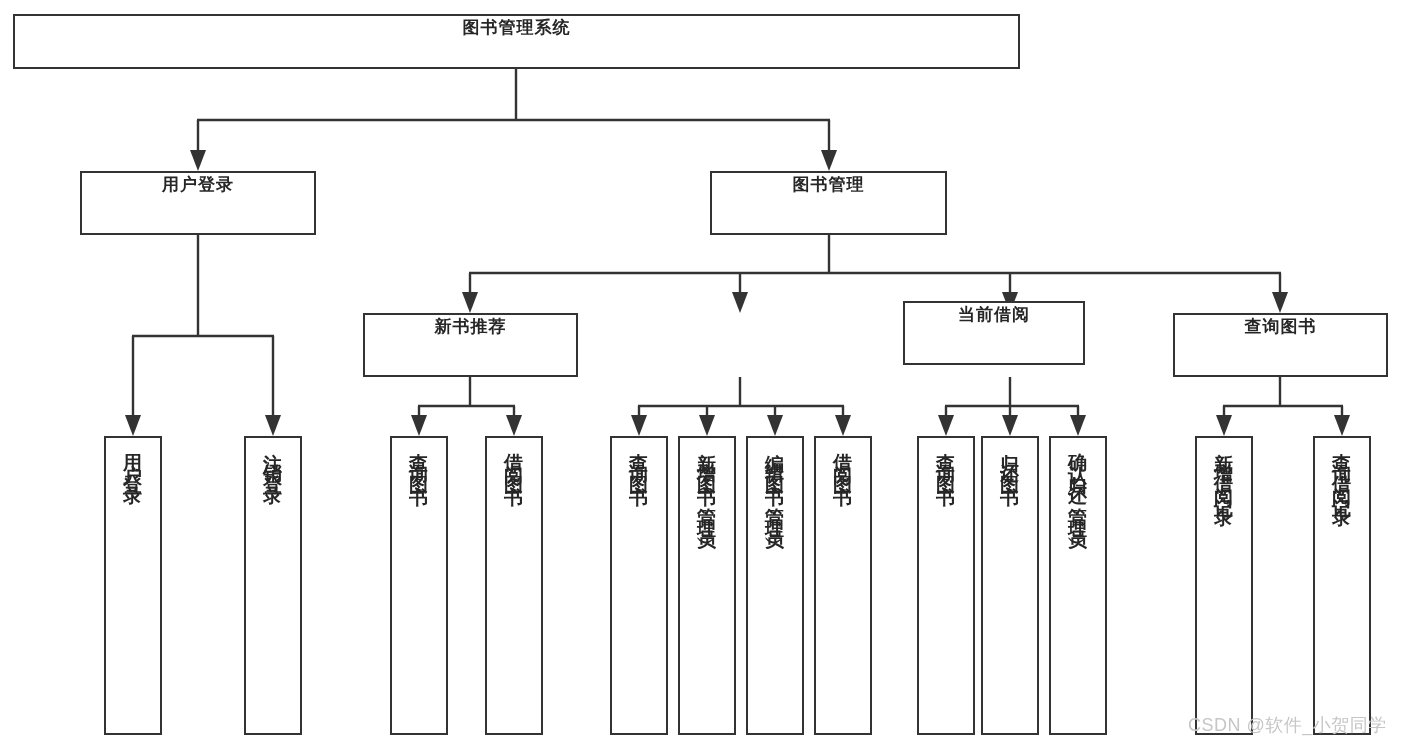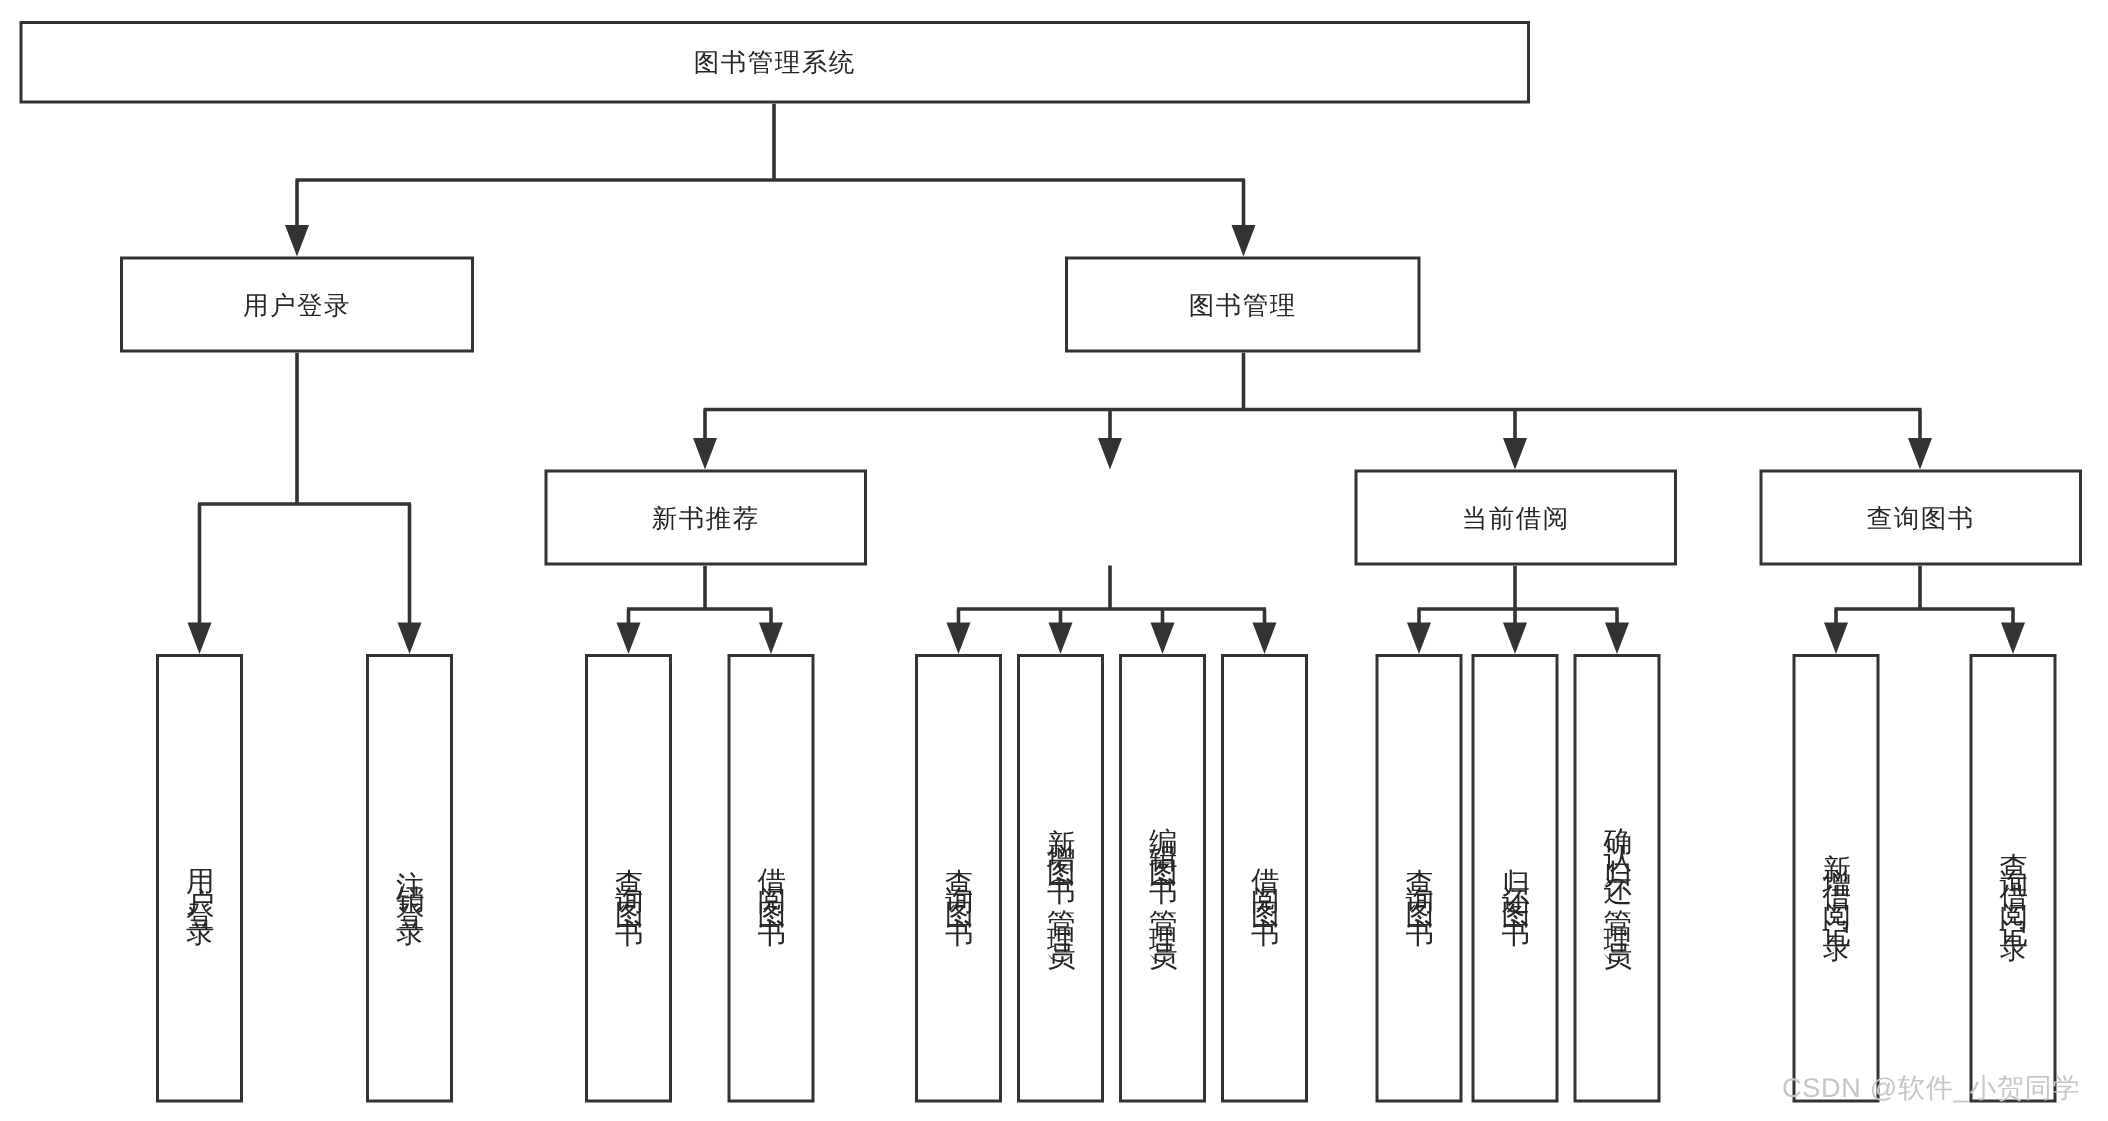--- a/index.html
+++ b/index.html
@@ -20,23 +20,23 @@
     fill: none;
   }
   .connectors polygon { fill: var(--line, #333333); }
 
   .node {
     position: absolute;
     box-sizing: border-box;
     background: var(--box_bg, #ffffff);
     border: 2.4px solid var(--line, #333333);
     display: flex;
-    align-items: center;
     justify-content: center;
     color: var(--text, #262626);
+    font-weight: bold;
   }
 
   .h-label {
     font-size: 17px;
     letter-spacing: 1px;
     white-space: nowrap;
   }
 
   .v-label {
     writing-mode: vertical-lr;
@@ -106,21 +106,21 @@
   <div class="node" style="left:80px; top:171px; width:236px; height:64px;">
     <span class="h-label">用户登录</span>
   </div>
   <div class="node" style="left:363px; top:313px; width:215px; height:64px;">
     <span class="h-label">新书推荐</span>
   </div>
 
   <div class="node" style="left:710px; top:171px; width:237px; height:64px;">
     <span class="h-label">图书管理</span>
   </div>
-  <div class="node" style="left:903px; top:313px; width:215px; height:64px;">
+  <div class="node" style="left:903px; top:301px; width:182px; height:64px;">
     <span class="h-label">当前借阅</span>
   </div>
   <div class="node" style="left:1173px; top:313px; width:215px; height:64px;">
     <span class="h-label">查询图书</span>
   </div>
 
   <div class="node" style="left:104px; top:436px; width:58px; height:299px;">
     <span class="v-label">用户登录</span>
   </div>
   <div class="node" style="left:244px; top:436px; width:58px; height:299px;">

